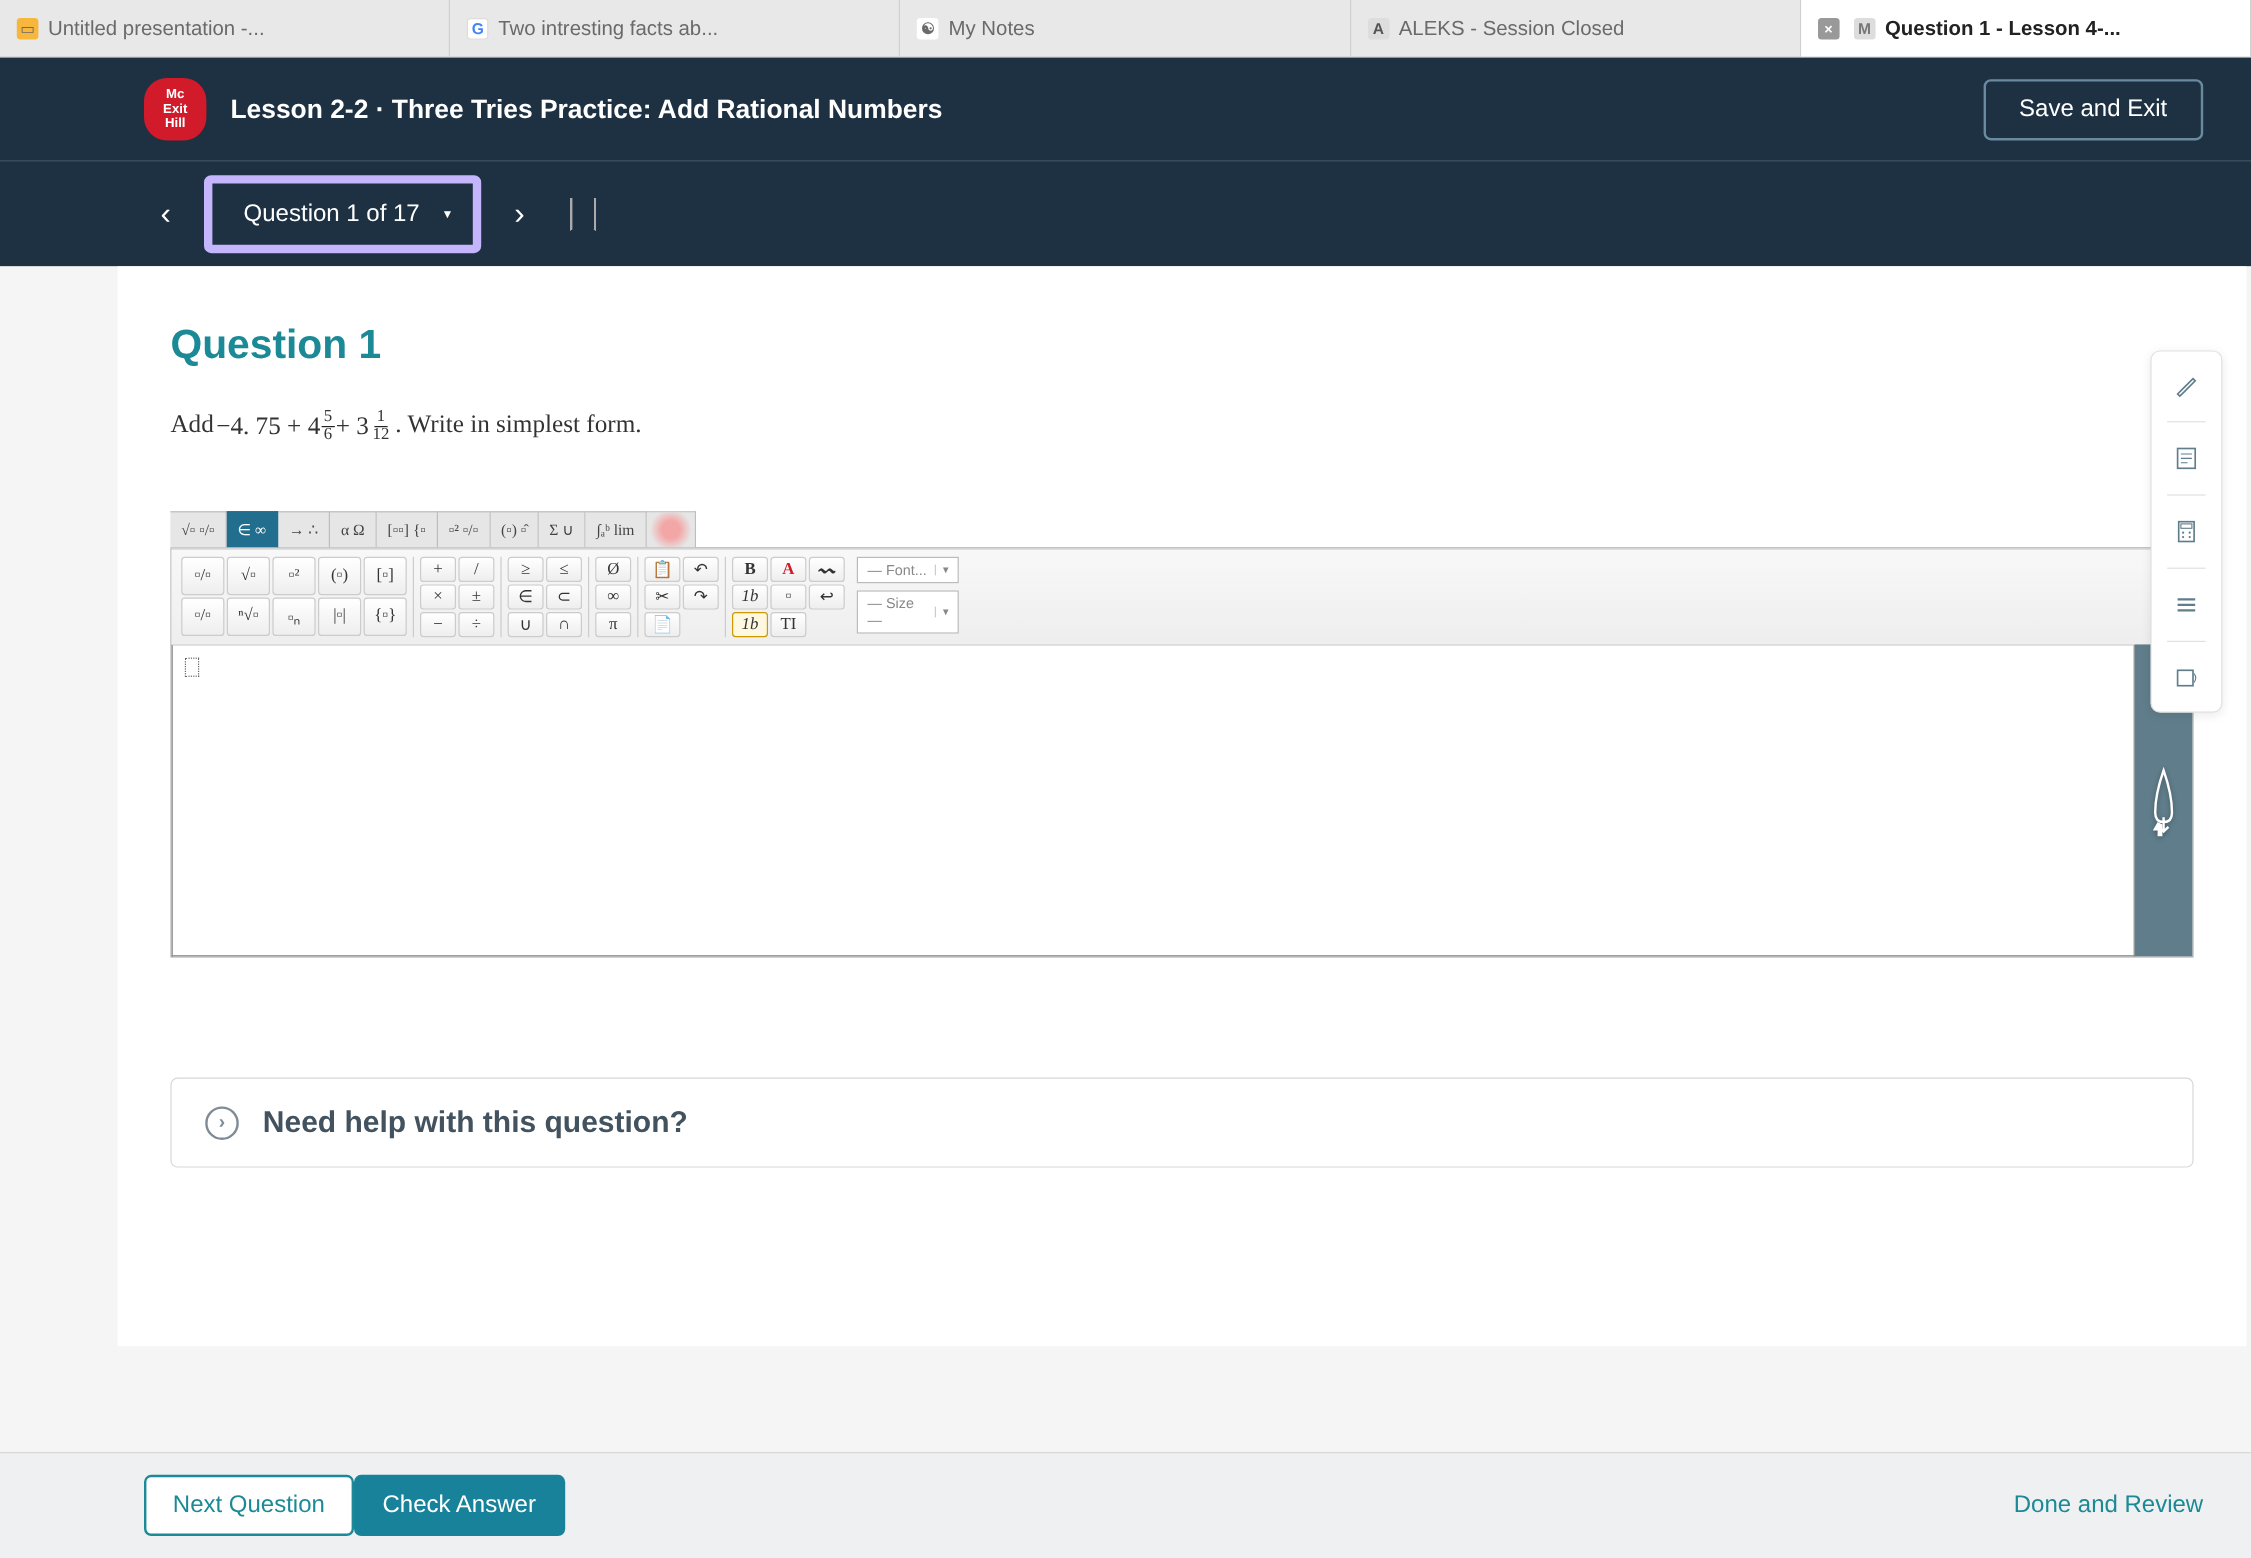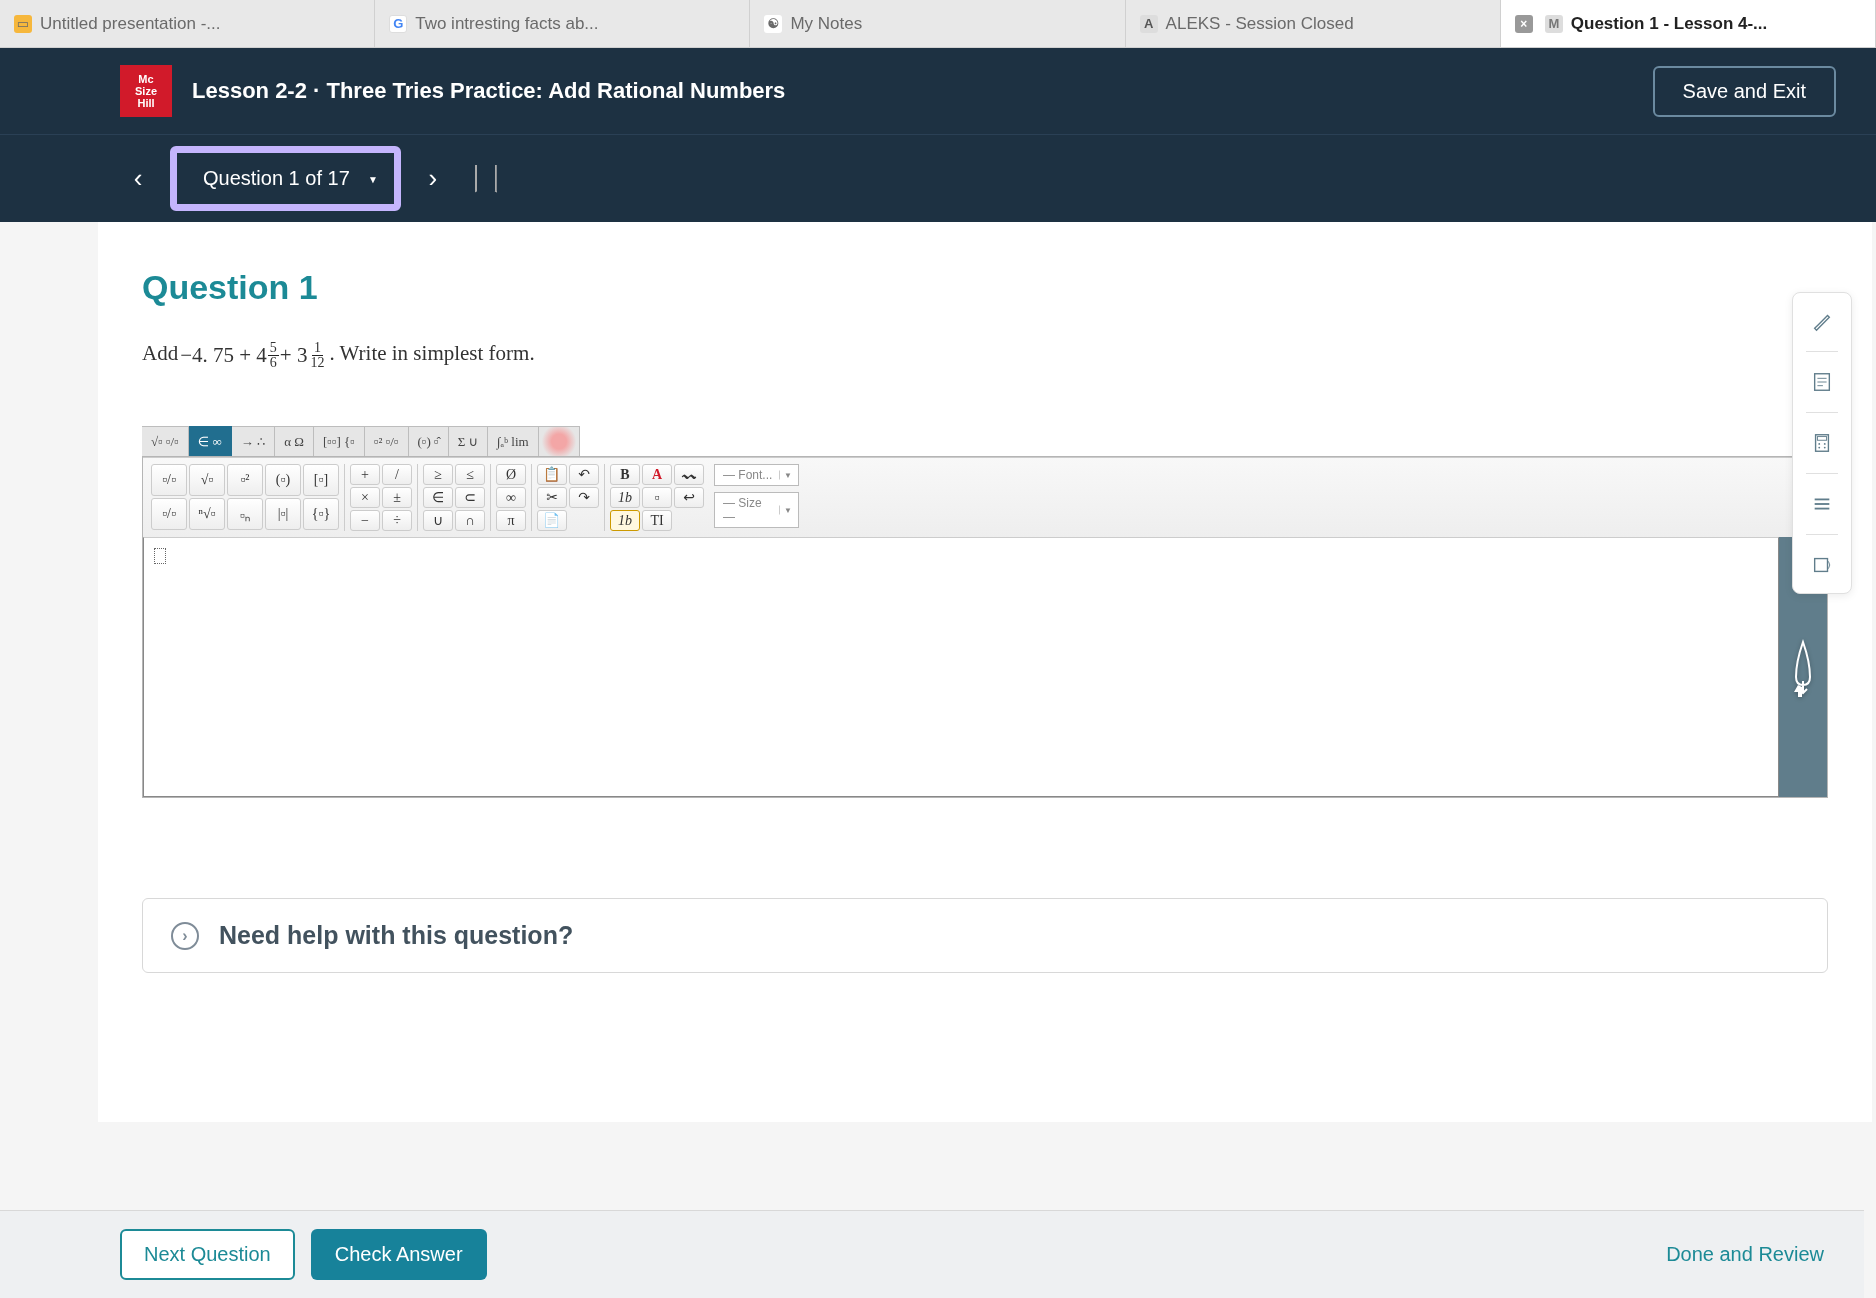--- a/index.html
+++ b/index.html
@@ -13,21 +13,21 @@
 .tab .close-x { width: 18px; height: 18px; background: #999; color: #fff; font-size: 12px; display: inline-flex; align-items: center; justify-content: center; border-radius: 3px; margin-right: 4px; }
 .fav-slides { background: #f6b73c; }
 .fav-google { background: #fff; border: 1px solid #ddd; color: #4285f4; font-weight: bold; }
 .fav-notes { background: #fff; font-weight: bold; }
 .fav-aleks { background: #ddd; color: #555; font-weight: bold; }
 .fav-m { background: #ddd; color: #777; font-weight: bold; }
 
 
 .header-dark { background: #1d3142; color: #fff; height: 86px; display: flex; align-items: center; padding: 0 40px 0 120px; justify-content: space-between; }
 .header-left { display: flex; align-items: center; gap: 20px; }
-.logo { width: 52px; height: 52px; background: #d11a2a; color: #fff; display: flex; flex-direction: column; align-items: center; justify-content: center; font-size: 11px; line-height: 1.1; font-weight: bold; }
+.logo { width: 52px; height: 52px; background: #d11a2a; color: #fff; display: flex; flex-direction: column; align-items: center; justify-content: center; font-size: 11px; line-height: 1.1; font-weight: bold; border-radius: 19px; }
 .lesson-title { font-size: 22px; font-weight: 600; }
 .save-exit-btn { border: 2px solid #6b8aa0; background: transparent; color: #fff; font-size: 20px; padding: 12px 28px; border-radius: 6px; cursor: pointer; }
 
 
 .header-nav { background: #1d3142; height: 88px; display: flex; align-items: center; padding: 0 120px; gap: 14px; border-top: 1px solid #2a4055; }
 .nav-arrow { width: 36px; height: 36px; color: #fff; display: inline-flex; align-items: center; justify-content: center; font-size: 26px; cursor: pointer; }
 .question-select { border: 7px solid #c4b5fd; background: transparent; color: #fff; font-size: 20px; padding: 14px 44px 14px 26px; border-radius: 6px; cursor: pointer; position: relative; }
 .question-select::after { content: "▼"; font-size: 10px; position: absolute; right: 16px; top: 50%; transform: translateY(-50%); color: #fff; }
 .bookmark-icon { width: 22px; height: 28px; border: 2px solid #aaa; border-top: none; color: #aaa; margin-left: 10px; cursor: pointer; clip-path: polygon(0 0, 100% 0, 100% 100%, 50% 75%, 0 100%); }
 
@@ -67,21 +67,21 @@
 .help-box { margin-top: 100px; border: 1px solid #d8d8d8; border-radius: 6px; padding: 22px 28px; display: flex; align-items: center; gap: 20px; cursor: pointer; }
 .help-chevron { width: 28px; height: 28px; border: 2px solid #7f8c98; border-radius: 50%; display: inline-flex; align-items: center; justify-content: center; color: #7f8c98; font-size: 16px; font-weight: bold; }
 .help-text { font-size: 25px; font-weight: 600; color: #42525e; }
 
 
 .side-tools { position: absolute; right: 24px; top: 292px; width: 60px; background: #fff; border: 1px solid #e0e0e0; border-radius: 8px; box-shadow: 0 2px 8px rgba(0,0,0,0.08); display: flex; flex-direction: column; align-items: center; padding: 12px 0; gap: 14px; }
 .side-tool { width: 32px; height: 32px; display: flex; align-items: center; justify-content: center; color: #607d8b; cursor: pointer; font-size: 20px; }
 .side-sep { width: 32px; height: 1px; background: #e0e0e0; }
 
 
-.footer { position: fixed; bottom: 0; left: 0; right: 12px; height: 88px; background: #eef0f2; border-top: 1px solid #d8d8d8; display: flex; align-items: center; padding: 0 40px 0 120px; gap: 16px; }
+.footer { position: fixed; bottom: 0; left: 0; right: 0; height: 88px; background: #eef0f2; border-top: 1px solid #d8d8d8; display: flex; align-items: center; padding: 0 40px 0 120px; }
 .footer .btn-outline { border: 2px solid #1c8a96; background: #fff; color: #1c8a96; font-size: 20px; padding: 12px 22px; border-radius: 6px; cursor: pointer; }
 .footer .btn-solid { border: none; background: #17829a; color: #fff; font-size: 20px; padding: 14px 24px; border-radius: 6px; cursor: pointer; }
 .footer .spacer { flex: 1; }
 .footer .link { color: #1c8a96; font-size: 20px; cursor: pointer; text-decoration: none; }
 </style>
 </head>
 <body>
 
 <div class="tabs-bar">
   <div class="tab">
@@ -104,21 +104,21 @@
     <span class="close-x">×</span>
     <span class="favicon fav-m">M</span>
     <span>Question 1 - Lesson 4-...</span>
   </div>
 </div>
 
 <div class="header-dark">
   <div class="header-left">
     <div class="logo">
       <span>Mc</span>
-      <span>Size</span>
+      <span>Exit</span>
       <span>Hill</span>
     </div>
     <div class="lesson-title">Lesson 2-2 · Three Tries Practice: Add Rational Numbers</div>
   </div>
   <button class="save-exit-btn">Save and Exit</button>
 </div>
 
 <div class="header-nav">
   <span class="nav-arrow">‹</span>
   <div class="question-select">Question 1 of 17</div>

